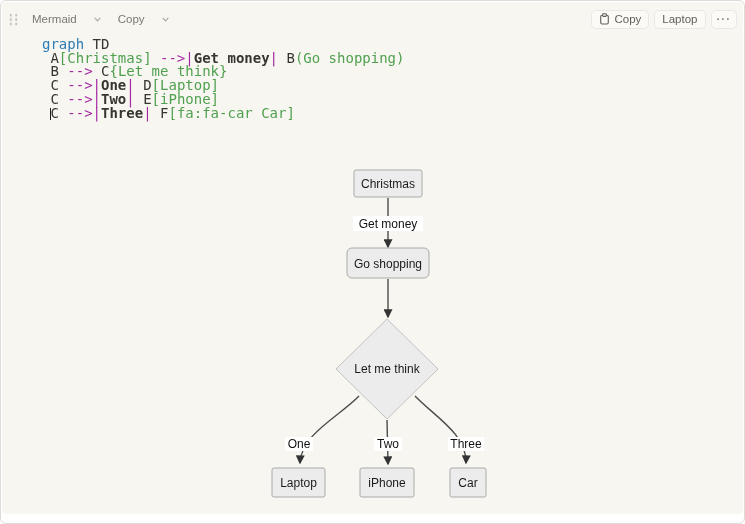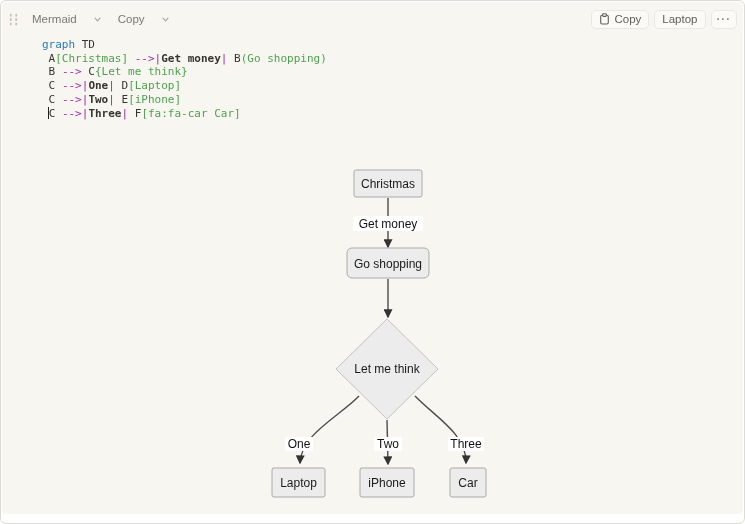--- a/index.html
+++ b/index.html
@@ -34,21 +34,21 @@
   .hbtn {
     display:flex; align-items:center; gap:4px; padding:2px 7px;
     border:1px solid rgba(0,0,0,0.07); border-radius:5px; background:rgba(255,255,255,0.45);
     color:#5f5e58; cursor:pointer; font-size:11.5px; line-height:13px;
   }
   .hbtn.more { padding:2px 5px; letter-spacing:1px; font-weight:bold; color:#8a8880; }
   
   .code {
     position:absolute; left:40px; top:36px;
     font-family:"DejaVu Sans Mono", monospace;
-    font-size:11px; line-height:13.7px; color:var(--text);
+    font-size:14px; line-height:13.7px; color:var(--text);
     white-space:pre; cursor:text;
   }
   .tok-kw  { color:var(--keyword); }
   .tok-op  { color:var(--operator); }
   .tok-str { color:var(--string);text-align:center; }
   .tok-lbl { font-weight:bold; color:var(--text); }
   .caret {
     display:inline-block; width:1px; height:12px; background:#1f1f1f;
     vertical-align:-2px; margin:0 -0.5px;
   }

